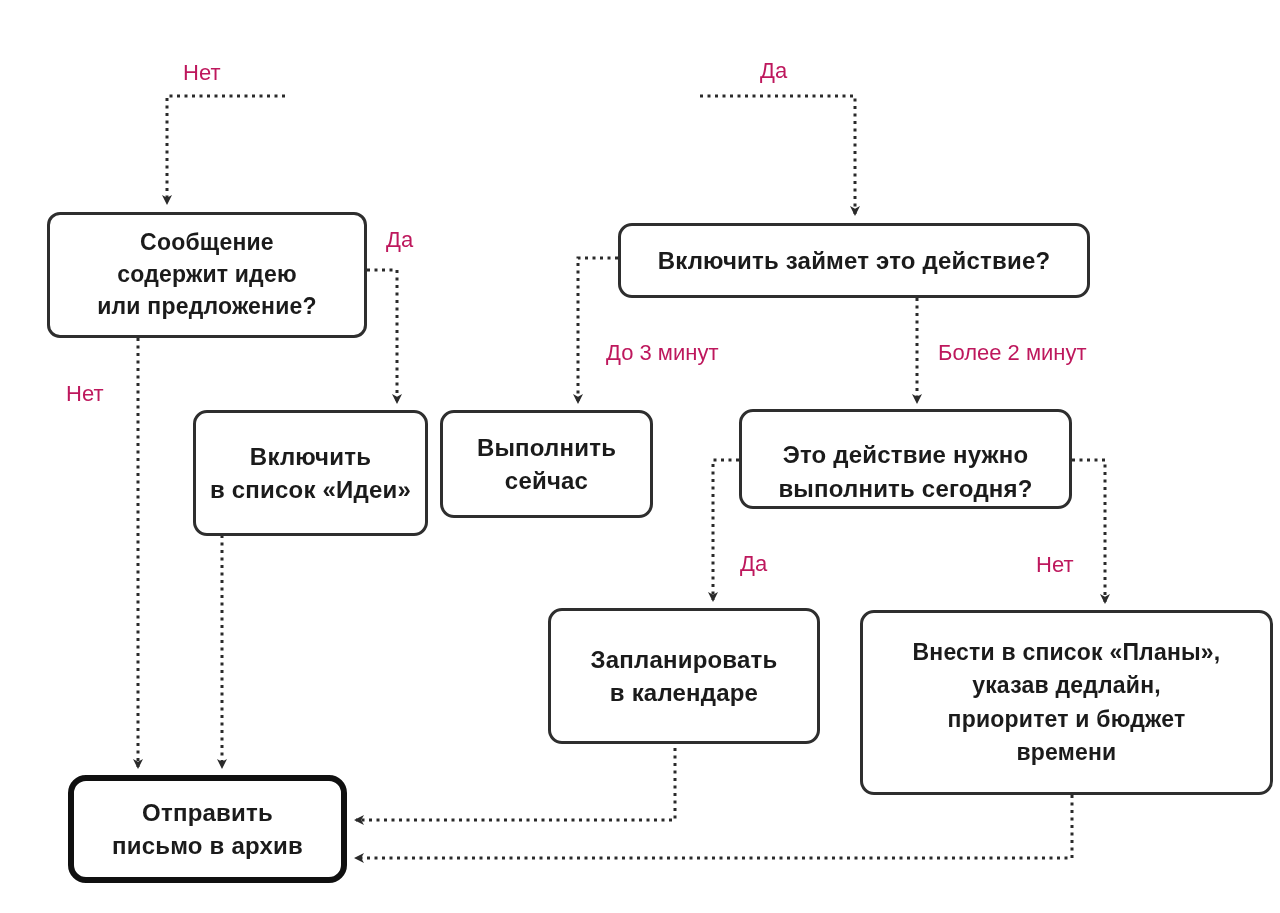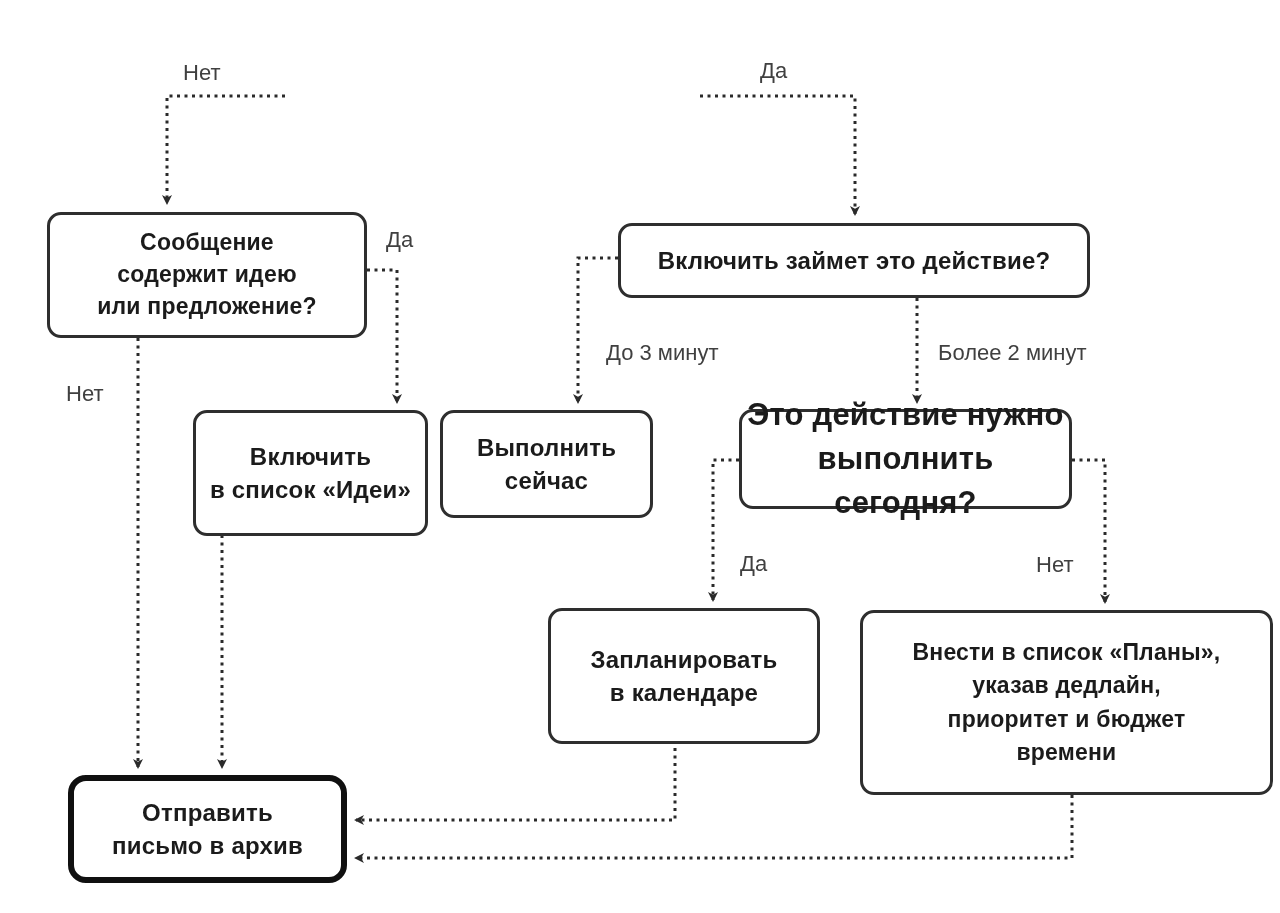--- a/index.html
+++ b/index.html
@@ -35,31 +35,31 @@
     color: #1b1b1b;
     font-weight: 700;
     letter-spacing: 0.2px;
   }
   .node span { white-space: pre-line; }
   .node.bold {
     border: 6px solid #101010;
     border-radius: 18px;
   }
   .n-qaction   { left: 285px; top: 28px;  width: 415px; height: 130px; font-size: 24px; line-height: 1.35; }
-  .n-qidea     { left: 47px;  top: 212px; width: 320px; height: 126px; font-size: 23px; line-height: 1.38; }
+  .n-qidea     { left: 47px;  top: 212px; width: 320px; height: 126px; font-size: 23px; line-height: 1.38; border-radius: 13px; }
   .n-qduration { left: 618px; top: 223px; width: 472px; height: 75px;  font-size: 24px; }
   .n-ideas     { left: 193px; top: 410px; width: 235px; height: 126px; font-size: 24px; line-height: 1.38; }
   .n-now       { left: 440px; top: 410px; width: 213px; height: 108px; font-size: 24px; line-height: 1.38; }
-  .n-qtoday    { left: 739px; top: 409px; width: 333px; height: 100px; font-size: 31px; line-height: 1.42; }
+  .n-qtoday    { left: 739px; top: 409px; width: 333px; height: 100px; font-size: 24px; line-height: 1.42; align-items: flex-end; }
   .n-calendar  { left: 548px; top: 608px; width: 272px; height: 136px; font-size: 24px; line-height: 1.38; }
   .n-plans     { left: 860px; top: 610px; width: 413px; height: 185px; font-size: 23px; line-height: 1.44; }
   .n-archive   { left: 68px;  top: 775px; width: 279px; height: 108px; font-size: 24px; line-height: 1.38; }
   .edge-label {
     position: absolute;
-    color: #404040;
+    color: #be185d;
     font-size: 22px;
     font-weight: 400;
     white-space: nowrap;
   }
   .l-no-top    { left: 183px;  top: 60px;  }
   .l-yes-top   { left: 760px;  top: 58px;  }
   .l-idea-yes  { left: 386px;  top: 227px; }
   .l-idea-no   { left: 66px;   top: 381px; }
   .l-under2    { left: 606px;  top: 340px; }
   .l-over2     { left: 938px;  top: 340px; }

